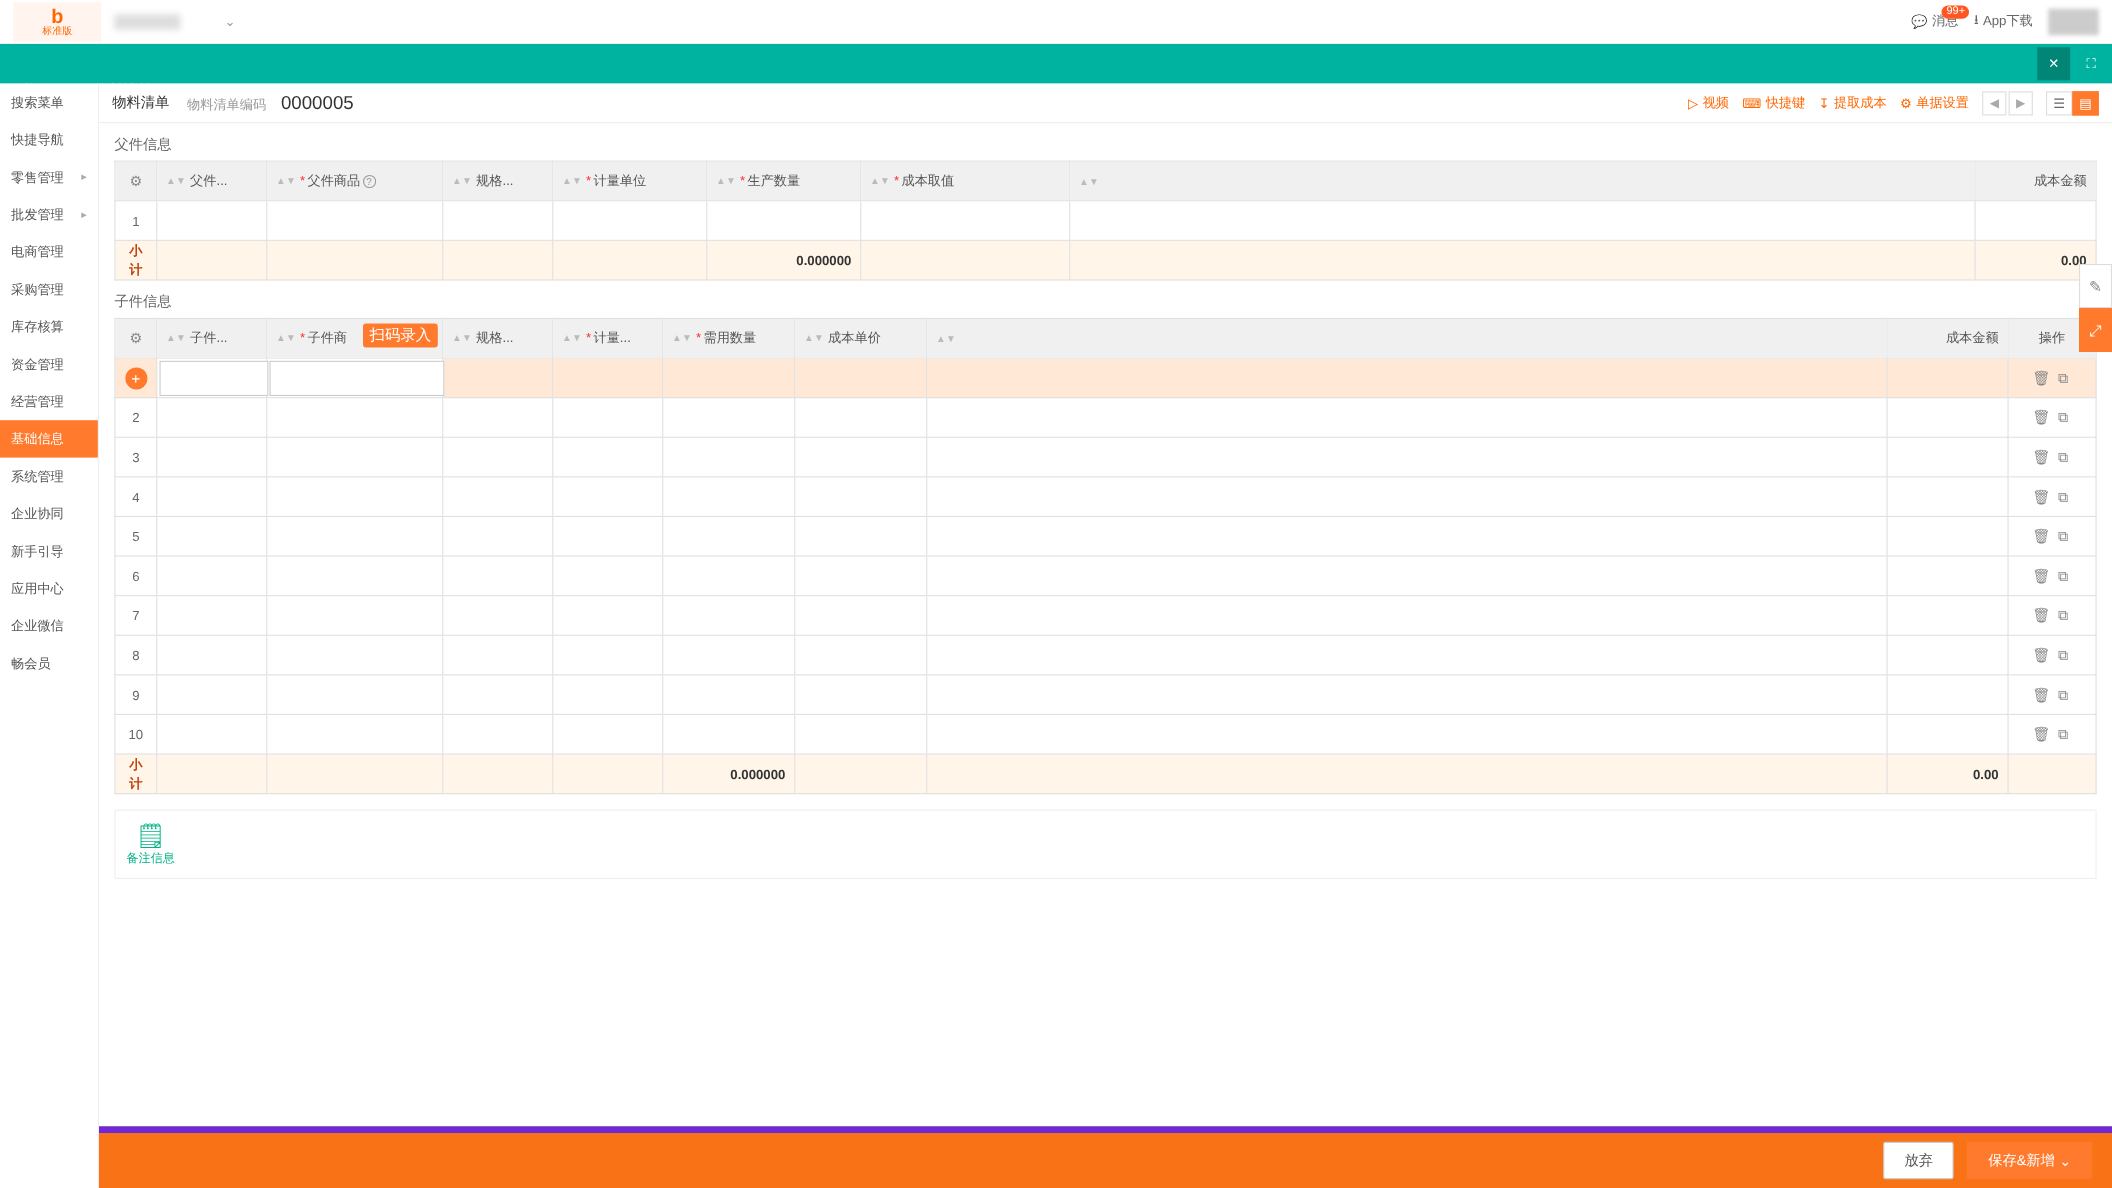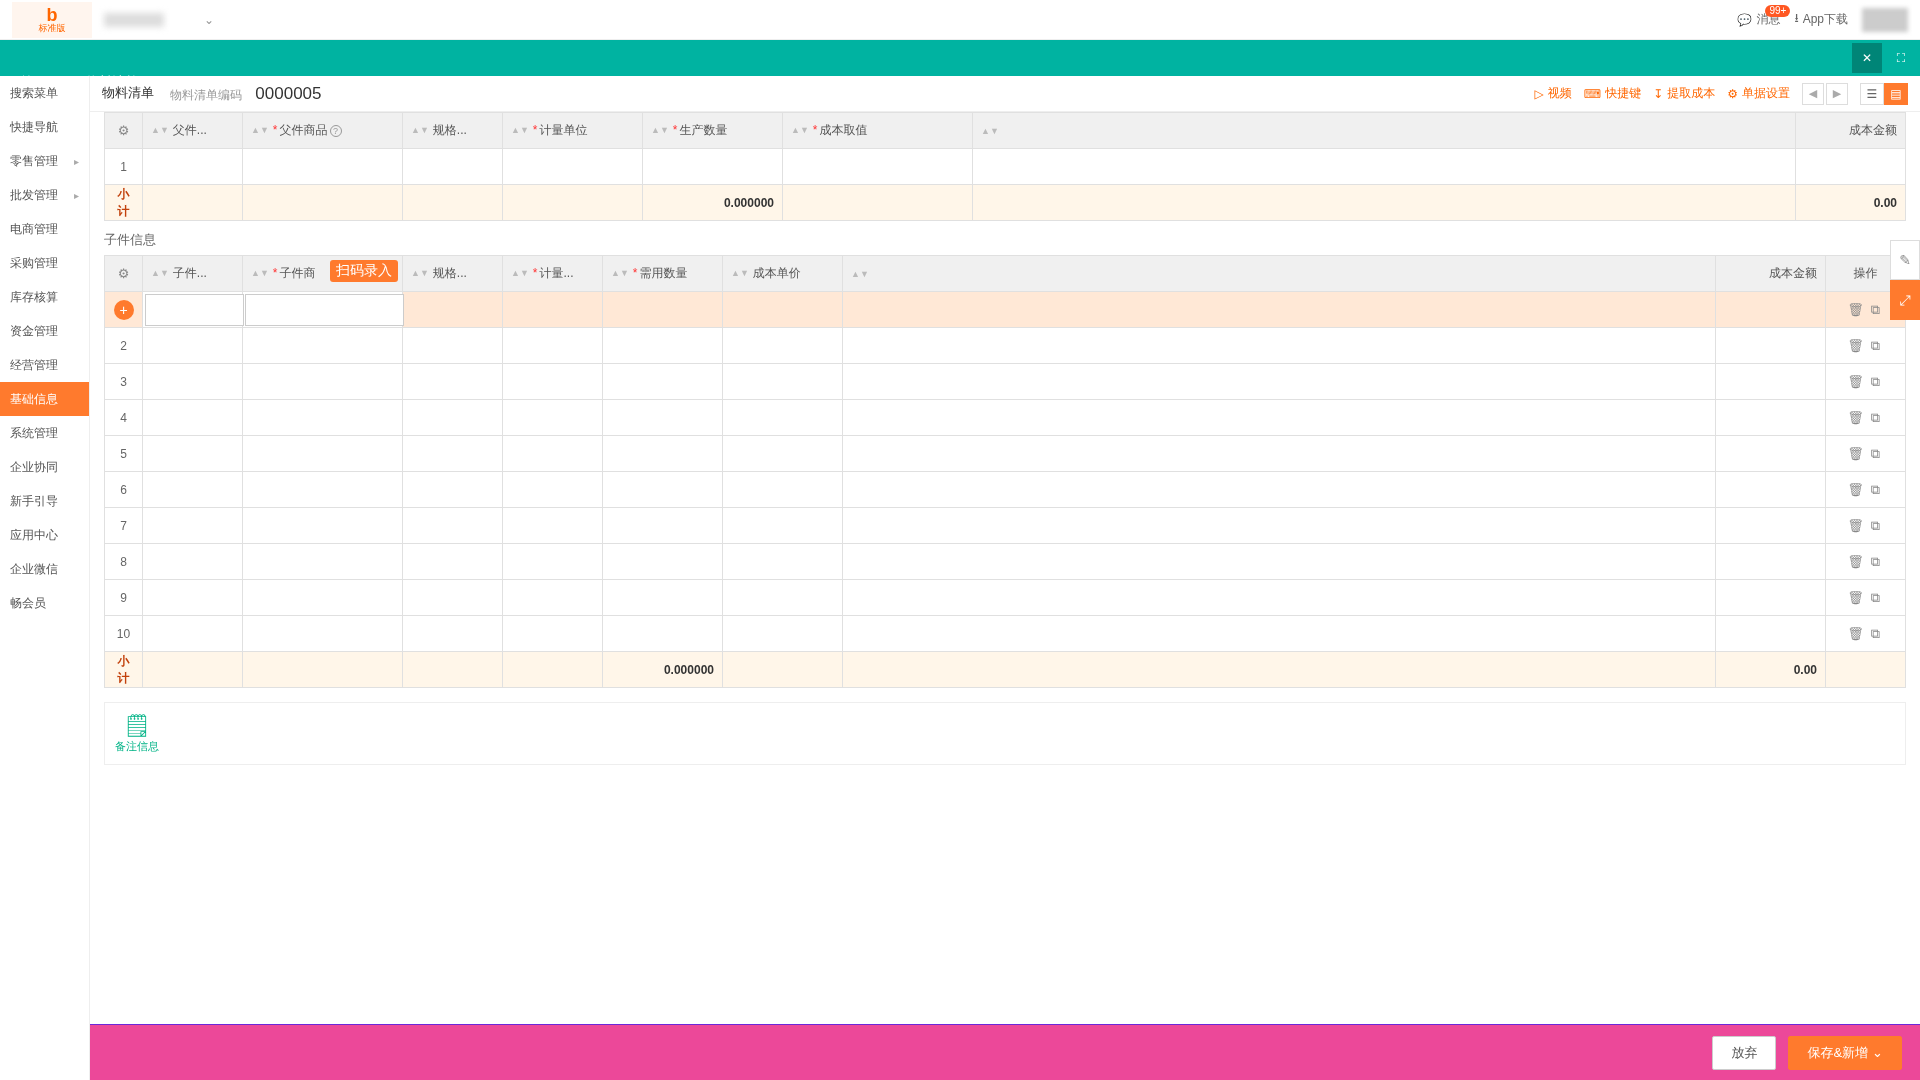--- a/index.html
+++ b/index.html
@@ -83,21 +83,21 @@
 .scan-chip { position: absolute; right: 4px; top: 4px; background: #ff7a2d; color: #fff; font-size: 14px; padding: 2px 6px; border-radius: 3px; cursor: pointer; }
 
 
 .remarks { margin: 14px 14px 0; display: flex; align-items: center; gap: 14px; border: 1px solid #eee; padding: 10px; }
 .remarks-icon { display: flex; flex-direction: column; align-items: center; color: #00b386; font-size: 11px; }
 .remarks-icon .ico-doc { font-size: 22px; }
 .remarks input { flex: 1; border: none; height: 30px; font-size: 12px; color: #666; }
 .remarks input::placeholder { color: #bbb; }
 
 
-.footer { position: absolute; bottom: 0; left: 0; right: 0; height: 56px; display: flex; align-items: center; justify-content: flex-end; gap: 12px; padding: 0 18px; background: #ec4899; border-top: 1px solid #6d28d9; }
+.footer { position: absolute; bottom: 0; left: 0; right: 0; height: 56px; display: flex; align-items: center; justify-content: flex-end; gap: 12px; padding: 0 18px; background: #f97316; border-top: 6px solid #6d28d9; }
 .btn { height: 34px; padding: 0 18px; border: 1px solid #ccc; background: #fff; color: #555; cursor: pointer; border-radius: 2px; font-size: 13px; display: flex; align-items: center; gap: 4px; }
 .btn.primary { background: #ff7a2d; border-color: #ff7a2d; color: #fff; }
 
 
 .edge-tools { position: fixed; right: 0; top: 240px; display: flex; flex-direction: column; }
 .edge-btn { width: 30px; height: 40px; background: #fff; border: 1px solid #ddd; display: flex; align-items: center; justify-content: center; cursor: pointer; color: #888; font-size: 14px; }
 .edge-btn.orange { background: #ff7a2d; color: #fff; border-color: #ff7a2d; }
 </style>
 </head>
 <body>
@@ -230,20 +230,21 @@
           <div class="nav-btn">◀</div>
           <div class="nav-btn">▶</div>
         </div>
         <div class="view-toggle">
           <div class="vt-btn">☰</div>
           <div class="vt-btn active">▤</div>
         </div>
       </div>
     </div>
 
+    <div class="section-title">父件信息</div>
     <div class="tbl-wrap">
       <table class="grp-table">
         <colgroup>
           <col style="width:38px">
             <col style="width:100px">
             <col style="width:160px">
             <col style="width:100px">
             <col style="width:140px">
             <col style="width:140px">
             <col style="width:190px">

